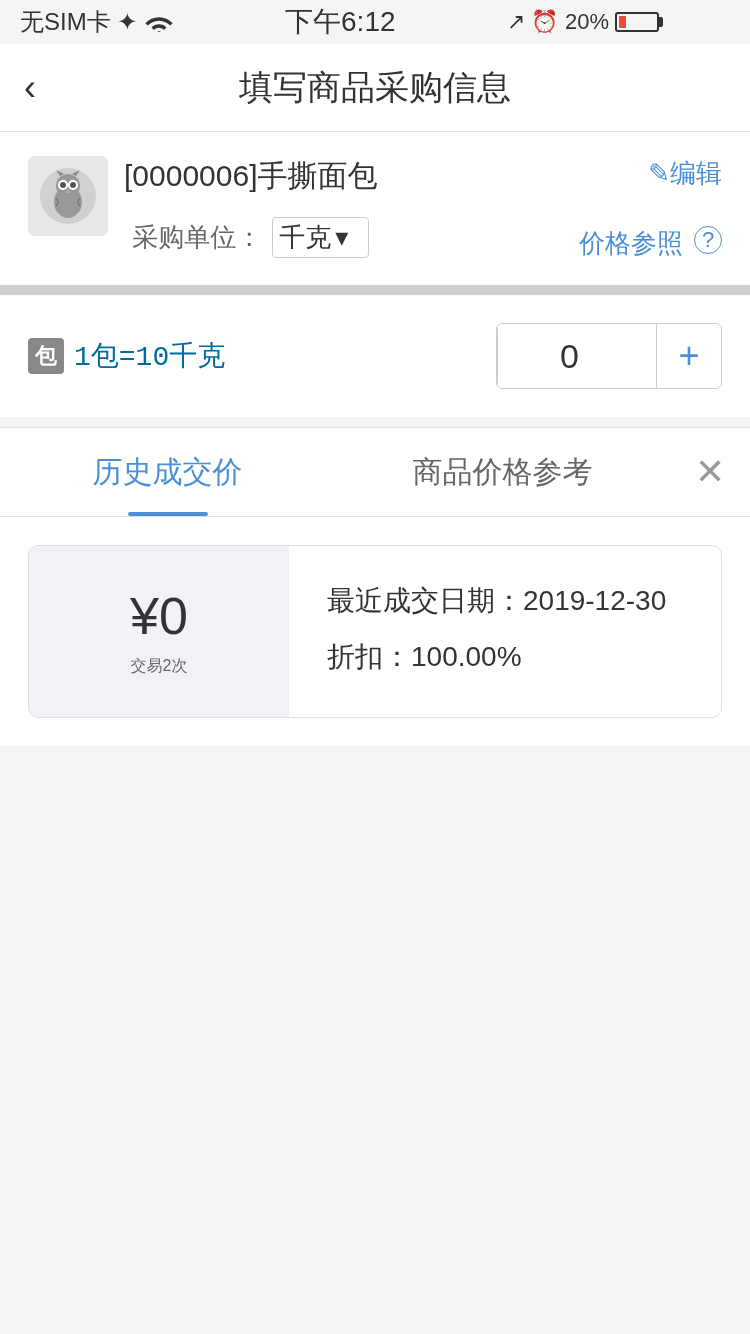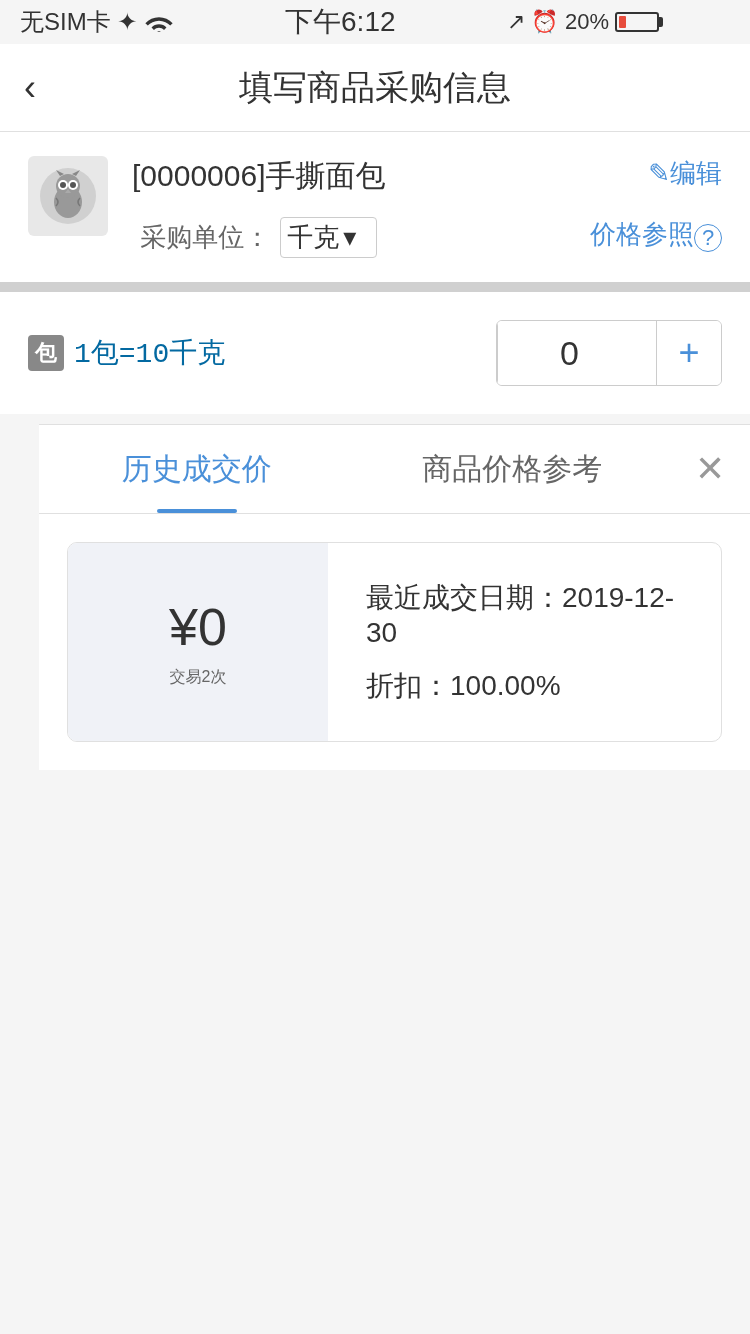--- a/index.html
+++ b/index.html
@@ -97,21 +97,21 @@
     .product-image {
       width: 80px;
       height: 80px;
       background: #e8e8e8;
       border-radius: 6px;
       display: flex;
       align-items: center;
       justify-content: center;
       flex-shrink: 0;
     }
-    .product-info { display: flex; flex-direction: column; justify-content: center; margin-left: 8px; }
+    .product-info { display: flex; flex-direction: column; justify-content: center; }
     .product-name {
       font-size: 30px;
       color: #333;
       font-weight: 500;
       margin-bottom: 20px;
     }
     .product-unit-row {
       display: flex;
       align-items: center;
       gap: 10px;
@@ -135,23 +135,23 @@
       color: #4a90d9;
       font-size: 26px;
       display: flex;
       align-items: center;
       gap: 4px;
     }
     .price-ref {
       color: #4a90d9;
       font-size: 26px;
       display: flex;
-      align-items: flex-end;
-      gap: 0;
-      margin-top: 6px;
+      align-items: flex-start;
+      gap: 11px;
+      margin-top: 15px;
     }
     .product-right {
       display: flex;
       flex-direction: column;
       align-items: flex-end;
       gap: 20px;
     }
 
     
     .divider-bar {
@@ -220,21 +220,20 @@
       cursor: pointer;
       background: #fff;
       border: none;
     }
 
     
     .tabs-container {
       background: #fff;
       border-top: 1px solid #e0e0e0;
       margin-top: 10px;
-      margin-left: 39px;
     }
     .tabs-header {
       display: flex;
       align-items: center;
       position: relative;
       border-bottom: 1px solid #e0e0e0;
     }
     .tab-item {
       flex: 1;
       height: 88px;

